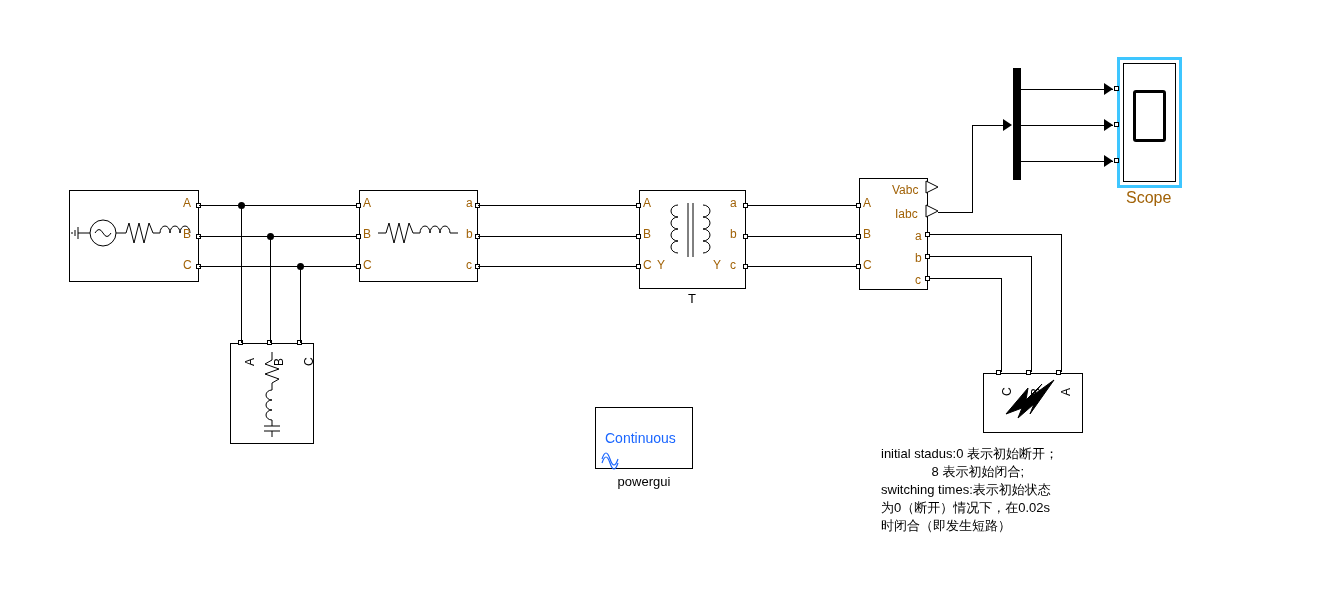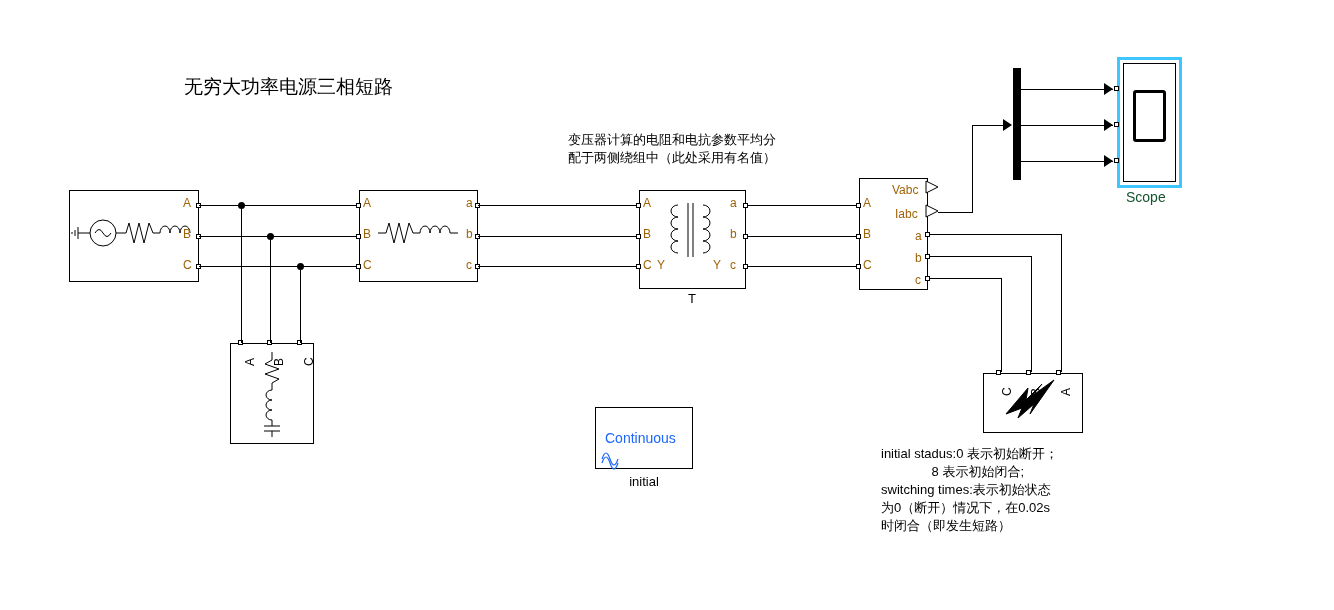--- a/index.html
+++ b/index.html
@@ -91,22 +91,22 @@
   }
   .scope-screen {
     position: absolute;
     border: 3px solid #000000;
     border-radius: 3px;
     background: #ffffff;
     box-sizing: border-box;
   }
   .scope-label {
     position: absolute;
-    font-size: 14px;
-    color: #14532d;
+    font-size: 16px;
+    color: #a16207;
     white-space: nowrap;
   }
   .powergui-label {
     position: absolute;
     font-size: 14px;
     color: #1a66ff;
     white-space: nowrap;
   }
   .vert-text {
     position: absolute;
@@ -115,24 +115,21 @@
     transform-origin: left top;
     white-space: nowrap;
   }
   svg { display: block; overflow: visible; }
 </style>
 </head>
 <body>
 
 <div id="canvas">
 
-  <div class="title-text" style="left:184px; top:74px;">无穷大功率电源三相短路</div>
-
-  <div class="note-text" style="left:568px; top:131px;">变压器计算的电阻和电抗参数平均分
-配于两侧绕组中（此处采用有名值）</div>
+
 
   <div class="note-text" style="left:881px; top:445px;">initial stadus:0 表示初始断开；
               8 表示初始闭合;
 switching times:表示初始状态
 为0（断开）情况下，在0.02s
 时闭合（即发生短路）</div>
 
   <div class="blk" style="left:69px; top:190px; width:130px; height:92px;">
     <svg width="128" height="90" viewBox="0 0 128 90">
 
@@ -263,21 +260,21 @@
   <div class="port-sq" style="left:996px; top:370px;"></div>
   <div class="port-sq" style="left:1026px; top:370px;"></div>
   <div class="port-sq" style="left:1056px; top:370px;"></div>
 
   <div class="blk" style="left:595px; top:407px; width:98px; height:62px;"></div>
   <div class="powergui-label" style="left:605px; top:430px;">Continuous</div>
   <svg class="abs" style="left:600px; top:443px;" width="22" height="22">
     <path d="M2 16 q4 -12 8 0 q4 12 8 0" fill="none" stroke="#1a66ff" stroke-width="1.2"></path>
     <path d="M2 20 q4 -12 8 0 q4 12 8 0" fill="none" stroke="#1a66ff" stroke-width="1.2"></path>
   </svg>
-  <div class="caption" style="left:595px; top:474px; width:98px;">initial</div>
+  <div class="caption" style="left:595px; top:474px; width:98px;">powergui</div>
 
   <div class="scope-outer" style="left:1117px; top:57px; width:65px; height:131px;">
     <div class="scope-inner" style="left:3px; top:3px; width:53px; height:119px; position:absolute;"></div>
     <div class="scope-screen" style="left:13px; top:30px; width:33px; height:52px;"></div>
   </div>
   <div class="scope-label" style="left:1126px; top:189px;">Scope</div>
   <div class="port-sq" style="left:1114px; top:86px;"></div>
   <div class="port-sq" style="left:1114px; top:122px;"></div>
   <div class="port-sq" style="left:1114px; top:158px;"></div>
 

